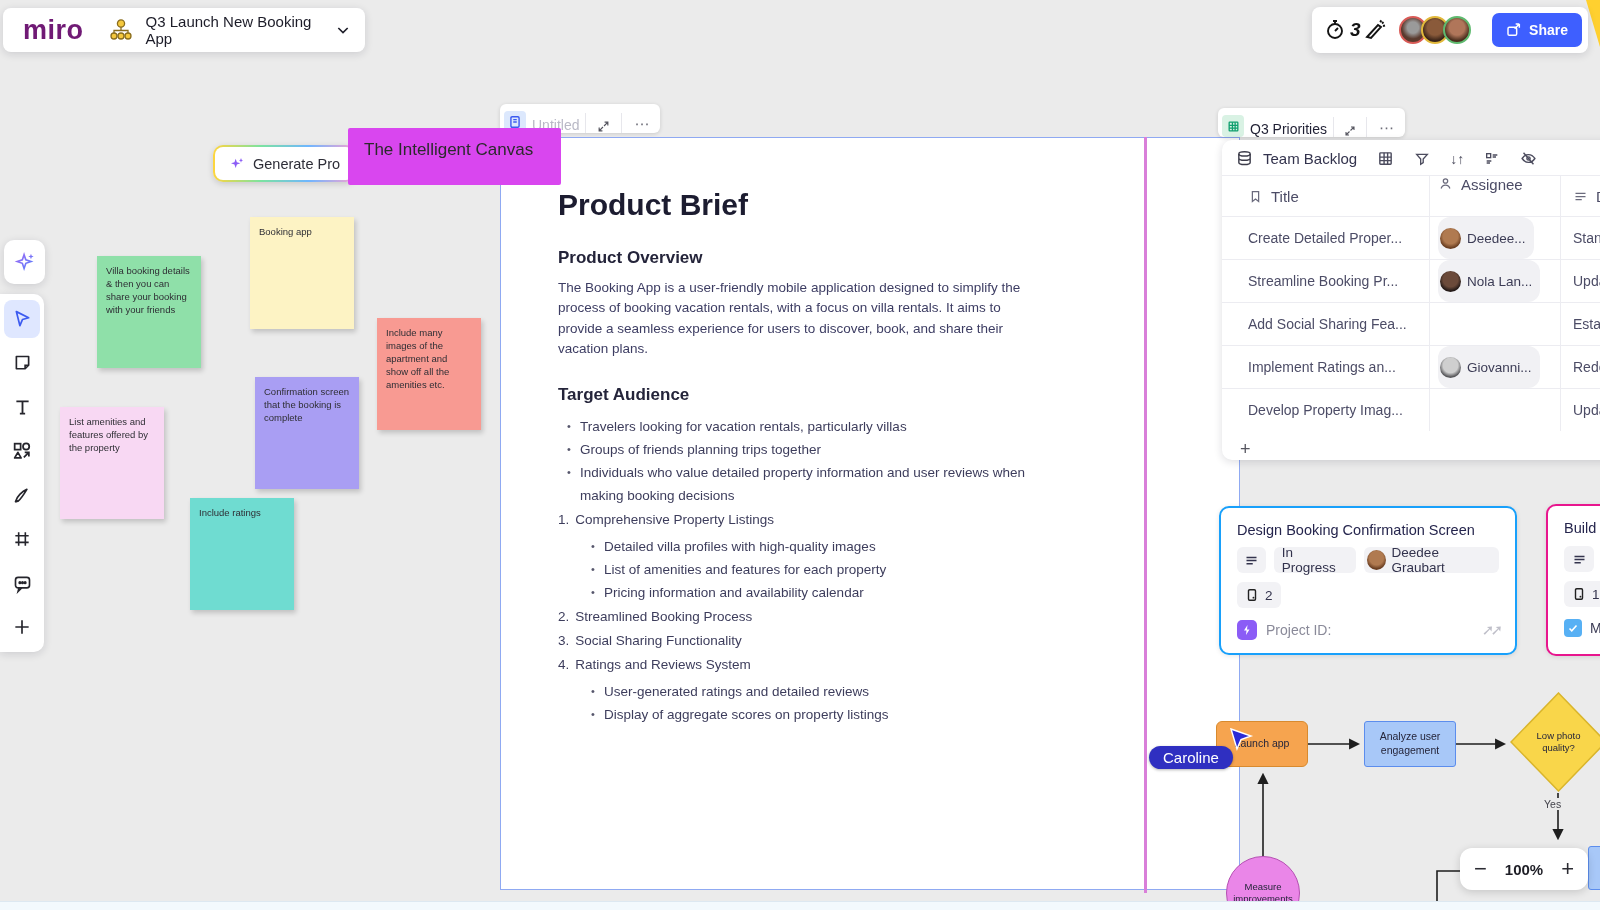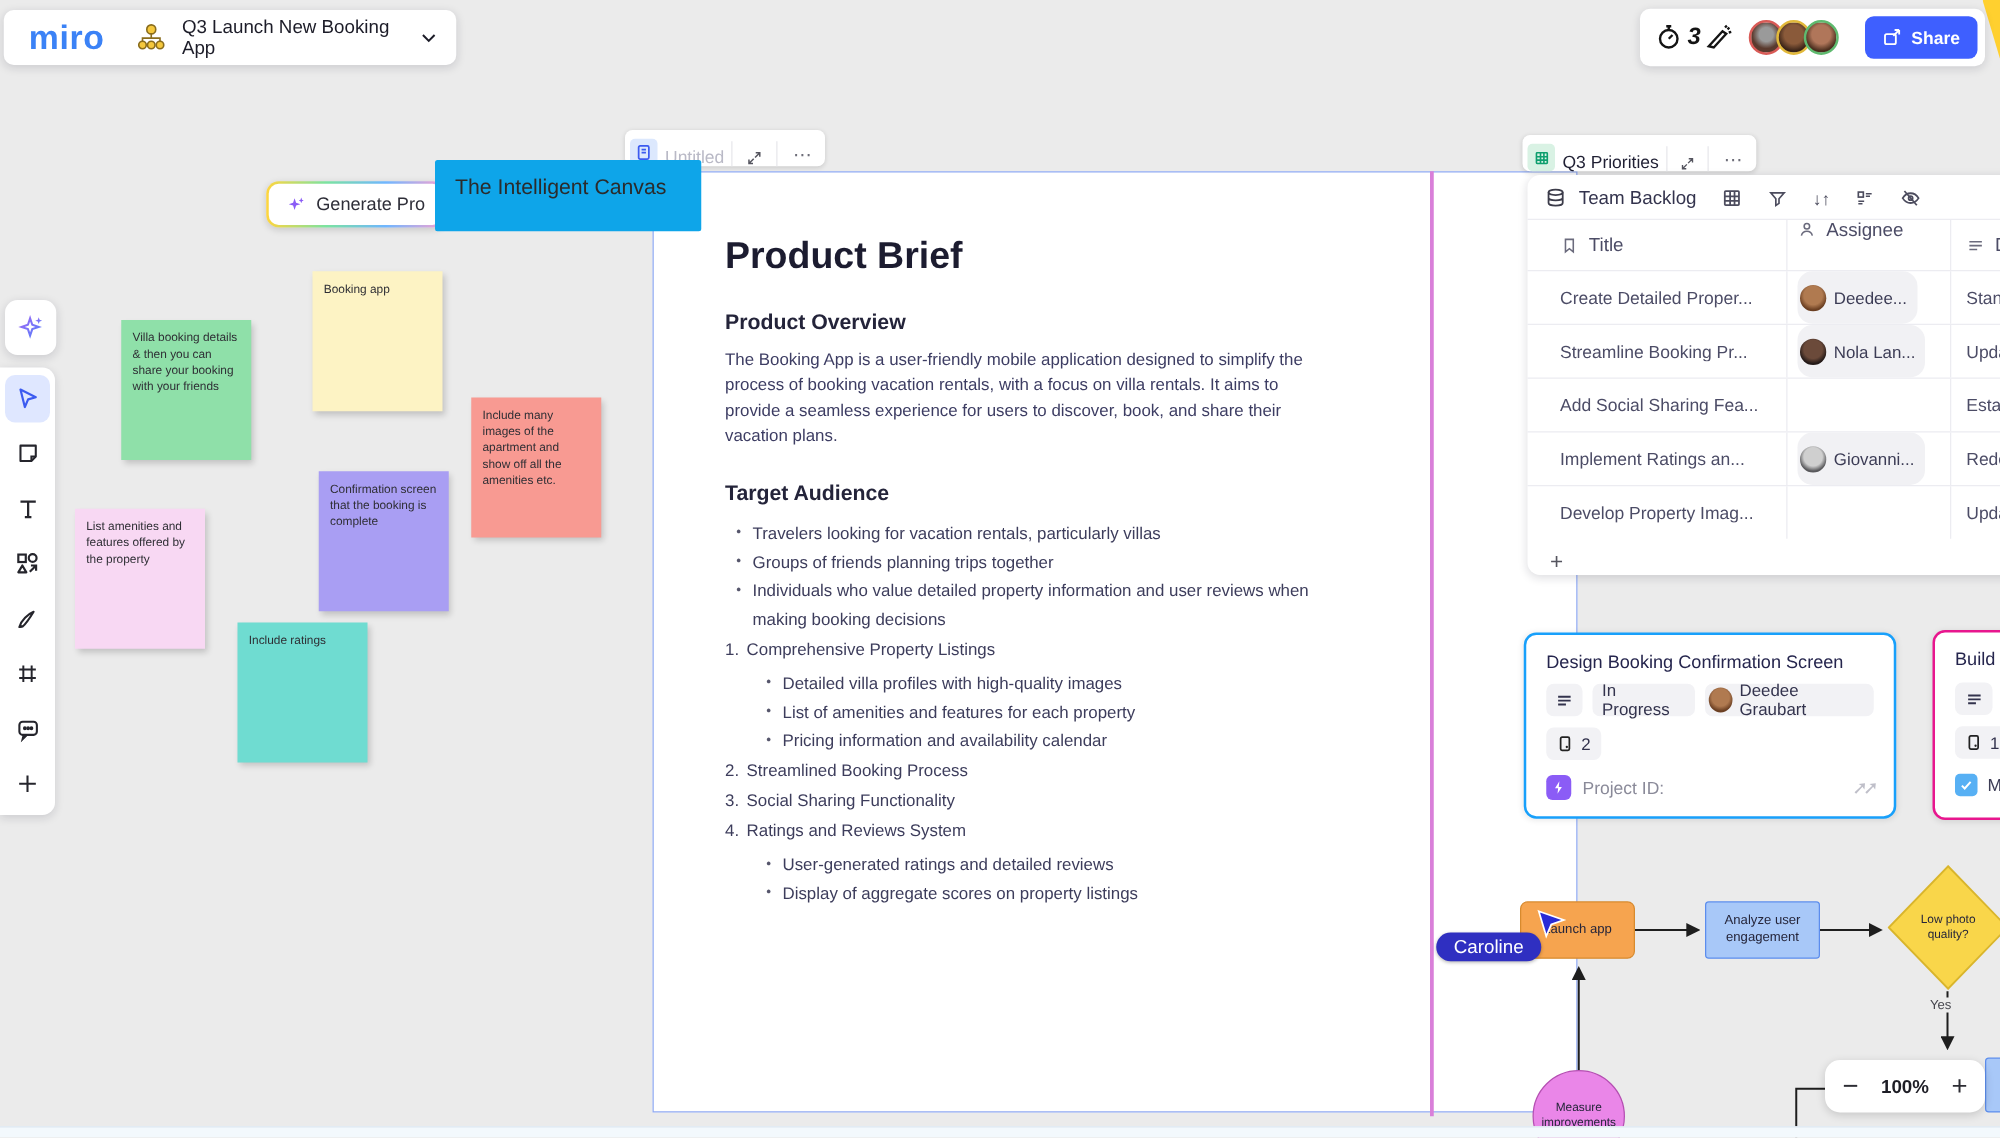--- a/index.html
+++ b/index.html
@@ -2,38 +2,38 @@
 <html><head>
 <meta charset="utf-8">
 <style>
   html,body{margin:0;padding:0;background:#ececec;font-family:"Liberation Sans",sans-serif;}
   #stage{position:relative;width:1600px;height:910px;overflow:hidden;background:#ebebeb;}
   .abs{position:absolute;}
   .panel{background:#fff;border-radius:8px;box-shadow:0 2px 8px rgba(20,20,40,.14);}
   .ico{display:inline-flex;align-items:center;justify-content:center;}
   svg{display:block;}
   
-  .brand{font-weight:bold;font-size:27px;letter-spacing:.5px;color:#3b82f6;}
+  .brand{font-weight:bold;font-size:27px;letter-spacing:.5px;color:#701a75;}
   .board-title{font-size:15px;color:#1c1c28;}
   .share-btn{background:#3e5fff;color:#fff;border:none;border-radius:7px;font-size:14px;font-weight:bold;
     display:flex;align-items:center;gap:7px;padding:0 14px;height:34px;font-family:"Liberation Sans",sans-serif;cursor:pointer;}
   .avatar{width:28px;height:28px;border-radius:50%;border:2.5px solid #fff;box-sizing:border-box;}
   
   .tb{display:flex;flex-direction:column;align-items:center;}
   .tool{width:36px;height:38px;display:flex;align-items:center;justify-content:center;border-radius:8px;color:#25252c;cursor:pointer;}
   .tool.sel{background:#dfe7ff;color:#3c5bf0;}
   
   .sticky{position:absolute;width:104px;height:112px;padding:8px 9px;box-sizing:border-box;
     font-size:9.5px;line-height:1.38;color:#2e2e34;box-shadow:2px 3px 5px rgba(0,0,0,.18);}
   
   .gen-wrap{position:absolute;padding:2px;border-radius:10px;
     background:linear-gradient(90deg,#ffd53d,#7be3a0,#6fb6ff,#f7a1d0);box-shadow:0 2px 6px rgba(0,0,0,.15);}
   .gen-btn{background:#fff;border-radius:8px;height:33px;display:flex;align-items:center;gap:8px;padding:0 14px;
     font-size:14.5px;color:#2e2e38;white-space:nowrap;}
-  .tooltip{background:#0ea5e9;color:#2b2b2b;font-size:17px;padding:12px 16px;box-sizing:border-box;border-radius:2px;}
+  .tooltip{background:#d946ef;color:#2b2b2b;font-size:17px;padding:12px 16px;box-sizing:border-box;border-radius:2px;}
   
   .doc{background:#fff;border:1.5px solid #8fa9f2;box-sizing:border-box;overflow:hidden;}
   .doc-inner{padding:50px 60px 0 57px;color:#32324e;}
   .doc h1{font-size:30px;margin:0 0 26px 0;color:#1c1c30;}
   .doc h2{font-size:17px;margin:26px 0 10px 0;color:#24243a;}
   .doc p{font-size:13.5px;line-height:1.5;margin:0;max-width:486px;color:#3d3d63;}
   .doc ul{margin:4px 0 0 0;padding-left:22px;list-style:none;}
   .doc ul li{font-size:13.5px;line-height:23px;color:#3d3d5c;position:relative;max-width:470px;}
   .doc ul li:before{content:"•";position:absolute;left:-13px;color:#55556b;font-size:11px;}
   .featrow{font-size:13.5px;line-height:23px;color:#3d3d5c;display:flex;gap:6px;margin-top:1px;}
@@ -100,21 +100,21 @@
     <span class="vdiv"></span>
     <span class="ico" style="padding:0 5px;">
       <svg width="13" height="13" viewBox="0 0 24 24" fill="none" stroke="#55555f" stroke-width="2.2">
           <path d="M14 4h6v6M20 4l-7 7M10 20H4v-6M4 20l7-7"></path>
         </svg>
     </span>
     <span class="vdiv"></span>
     <span class="dots">⋯</span>
   </div>
 
-  <div class="doc abs" style="left:522px;top:137px;width:740px;height:753px;">
+  <div class="doc abs" style="left:500px;top:137px;width:740px;height:753px;">
     <div class="doc-inner">
       <h1>Product Brief</h1>
       <h2>Product Overview</h2>
       <p>The Booking App is a user-friendly mobile application designed to simplify the process of booking vacation rentals, with a focus on villa rentals. It aims to provide a seamless experience for users to discover, book, and share their vacation plans.</p>
       <h2>Target Audience</h2>
       <ul>
         <li>Travelers looking for vacation rentals, particularly villas</li>
         <li>Groups of friends planning trips together</li>
         <li>Individuals who value detailed property information and user reviews when making booking decisions</li>
       </ul>

